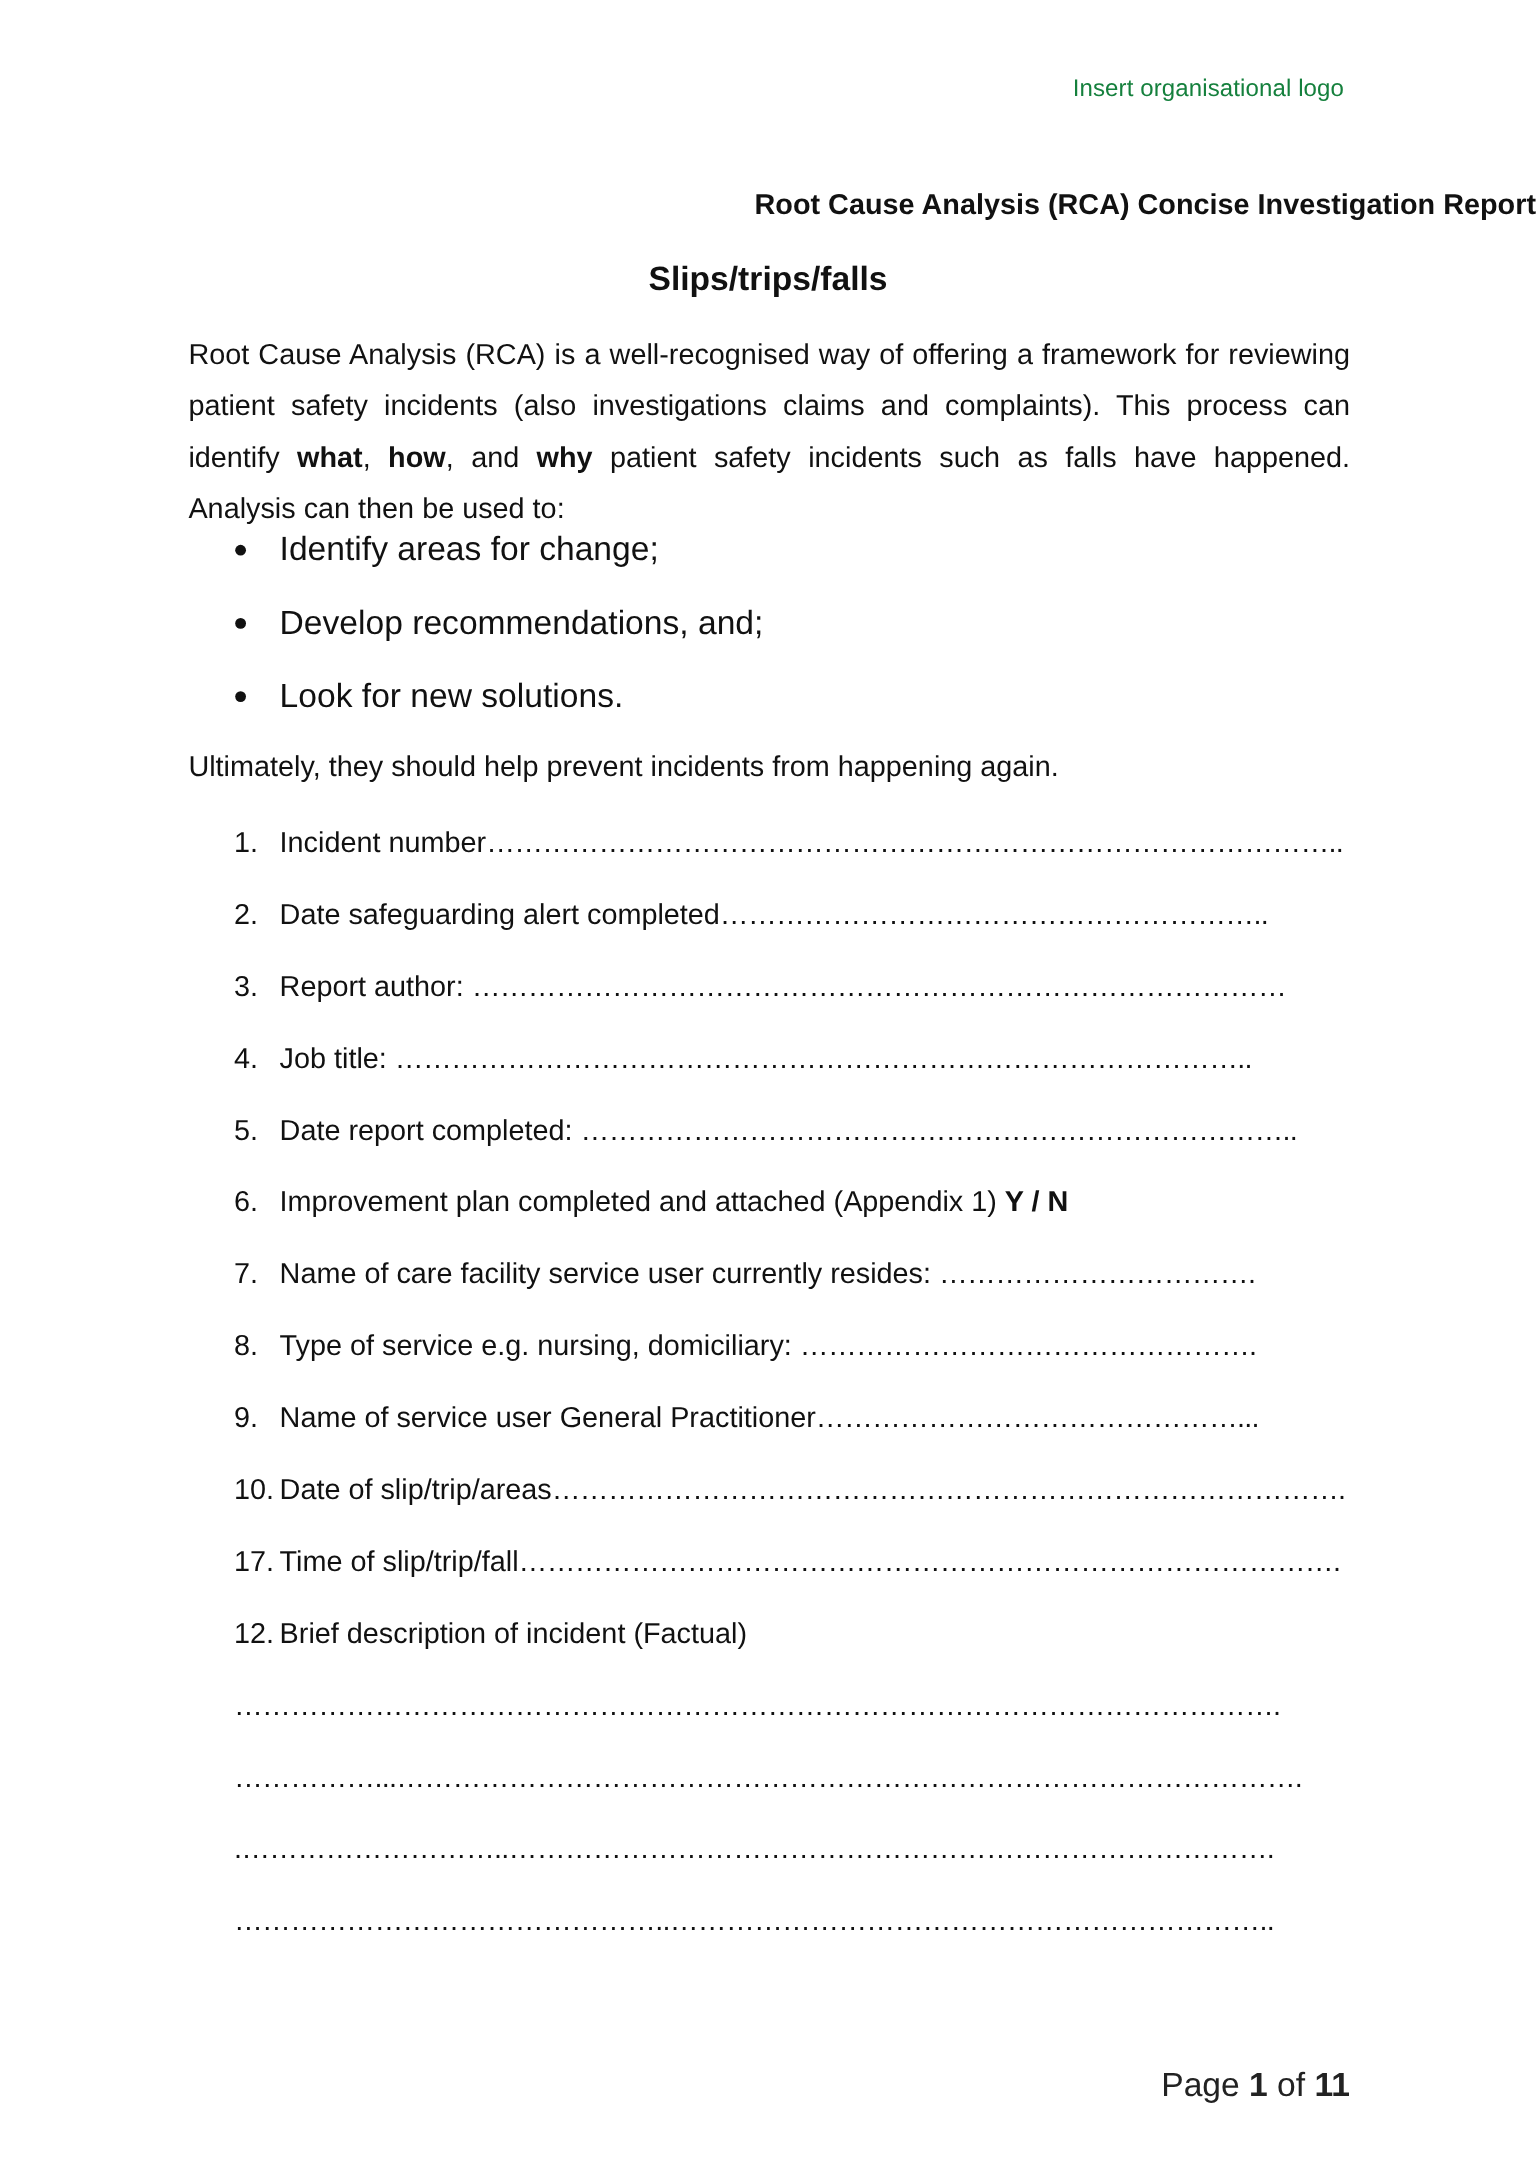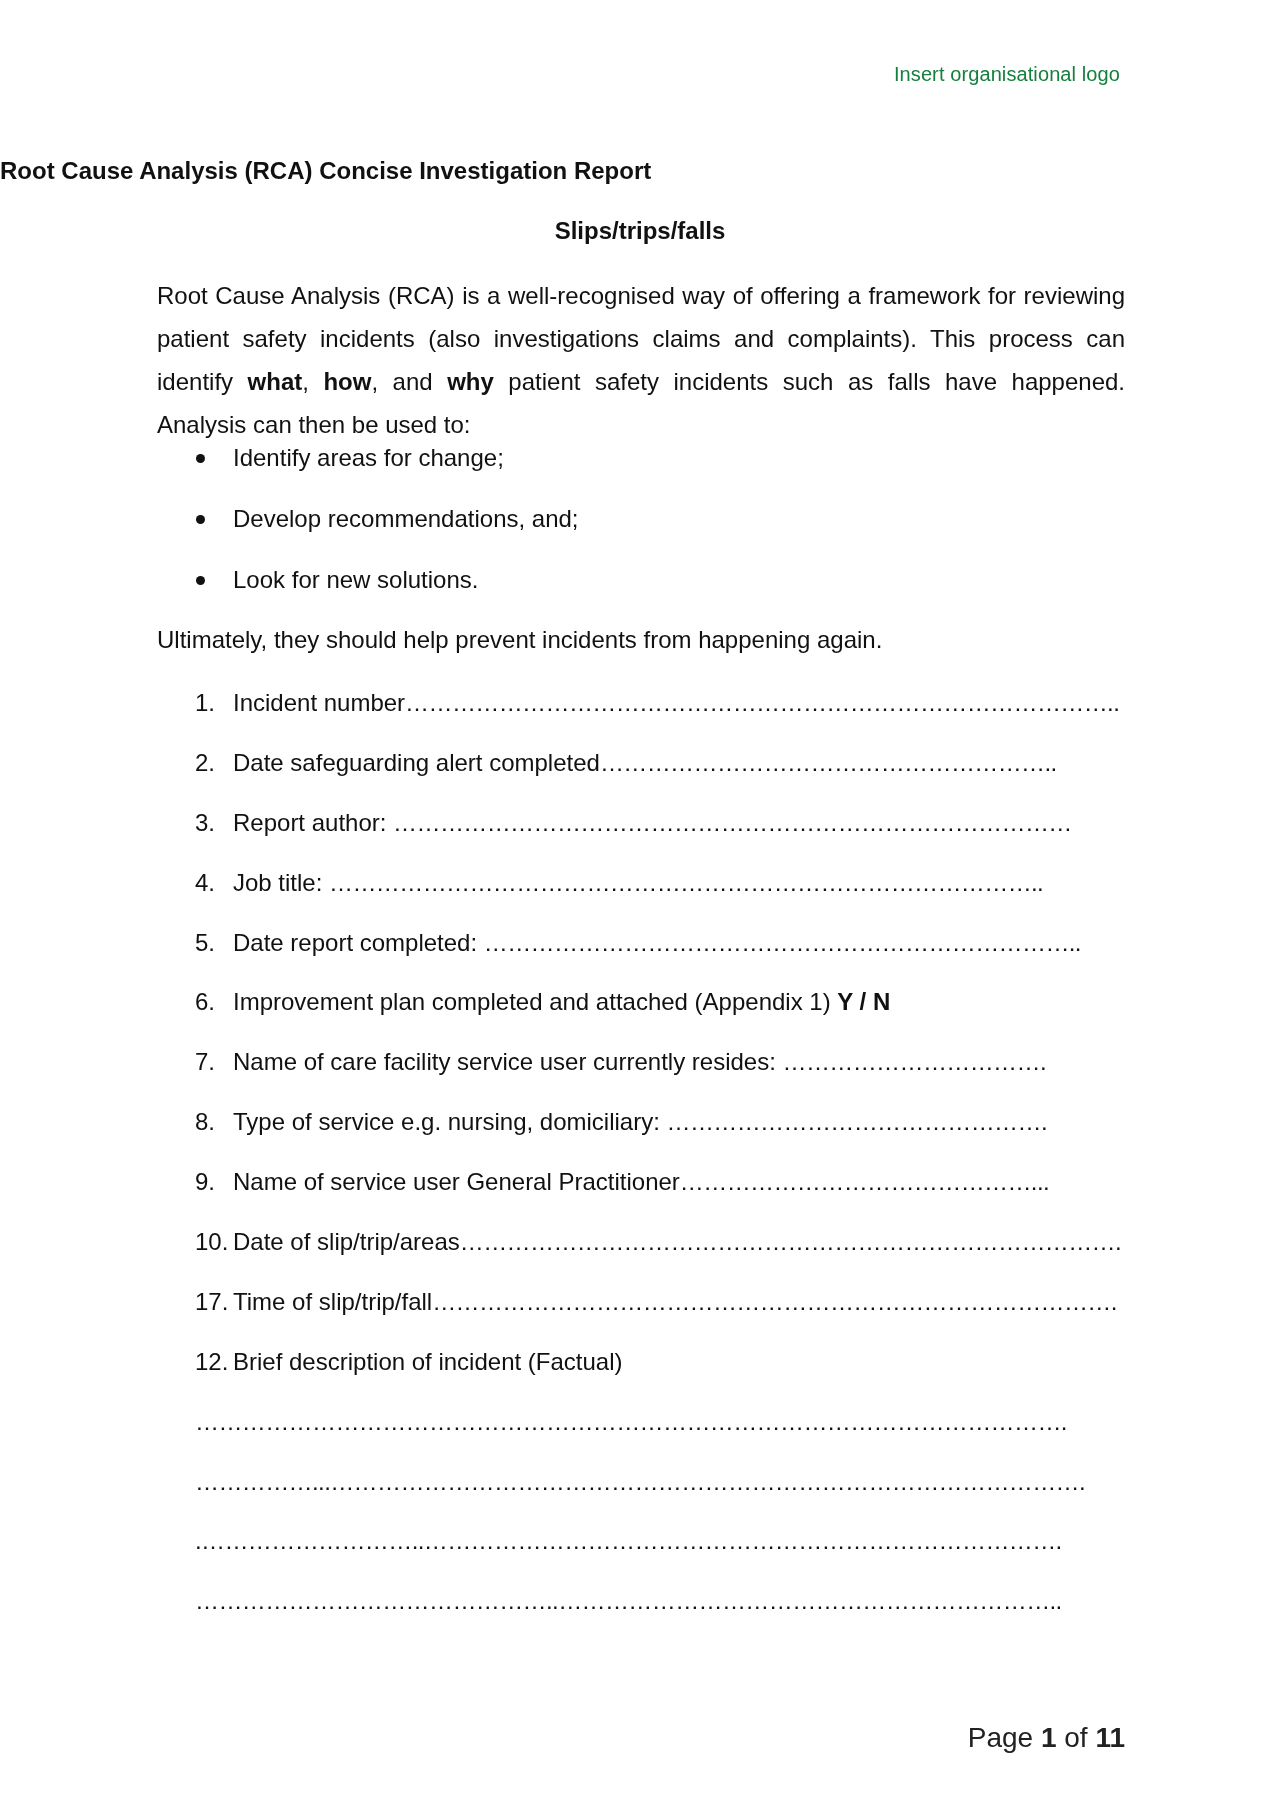--- a/index.html
+++ b/index.html
@@ -29,32 +29,32 @@
       font-family: "Liberation Sans", sans-serif;
       font-size: 20px;
       color: #15803d;
       letter-spacing: 0.1px;
     }
     .title {
       position: absolute;
       top: 157px;
       left: 0;
       width: 1280px;
-      text-align: left;
+      text-align: right;
       font-weight: bold;
       font-size: 24px;
     }
     .subtitle {
       position: absolute;
       top: 217px;
       left: 0;
       width: 1280px;
       text-align: center;
       font-weight: bold;
-      font-size: 24px;
+      font-size: 28px;
     }
     .intro {
       position: absolute;
       top: 274px;
       left: 157px;
       width: 968px;
       font-size: 24px;
       line-height: 43px;
       text-align: justify;
       margin: 0;
@@ -65,21 +65,21 @@
       top: 443px;
       left: 157px;
       width: 968px;
       margin: 0;
       padding: 0;
       list-style: none;
     }
     .bullets li {
       position: relative;
       height: 61px;
-      font-size: 24px;
+      font-size: 28px;
       line-height: 30px;
       padding-left: 76px;
     }
     .bullets .dot {
       position: absolute;
       left: 39px;
       top: 11px;
       width: 9px;
       height: 9px;
       border-radius: 50%;

